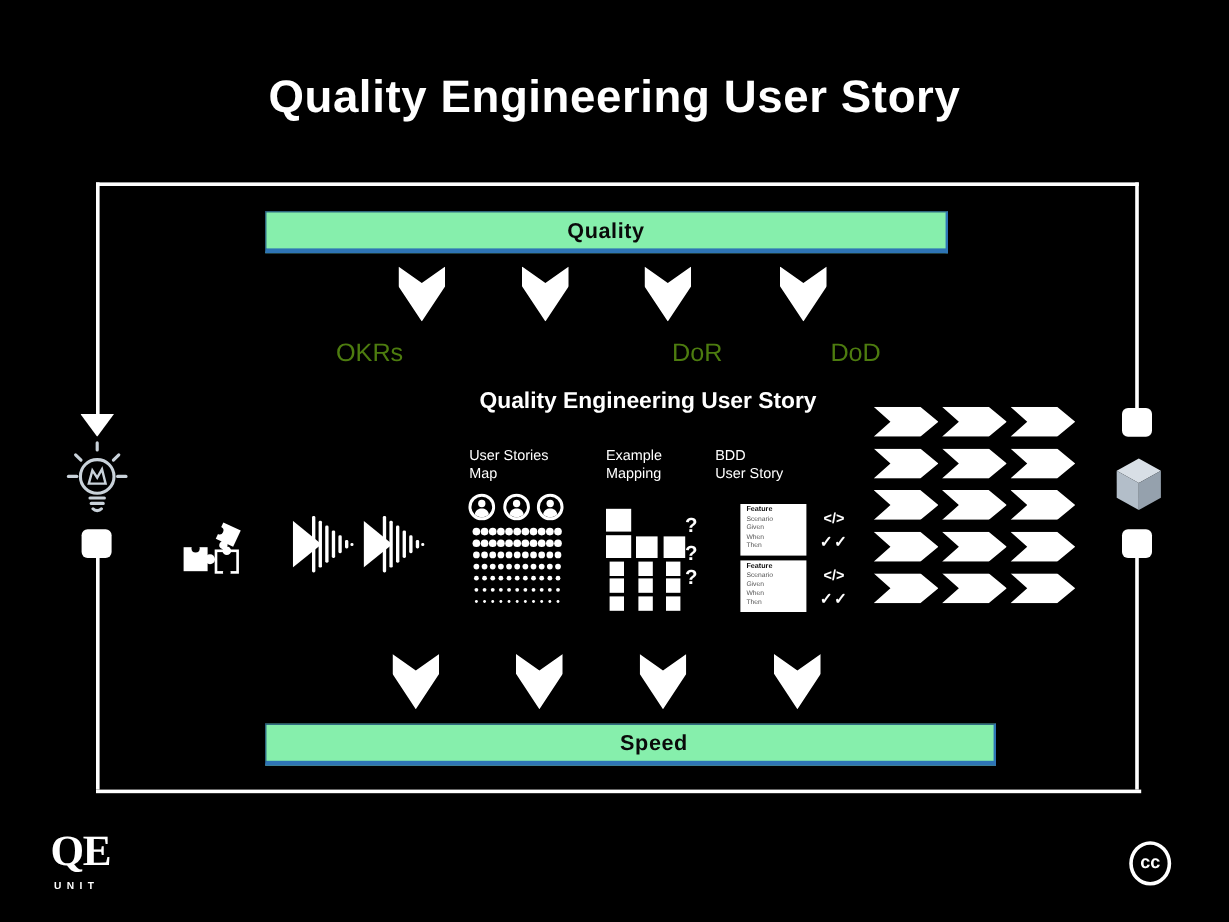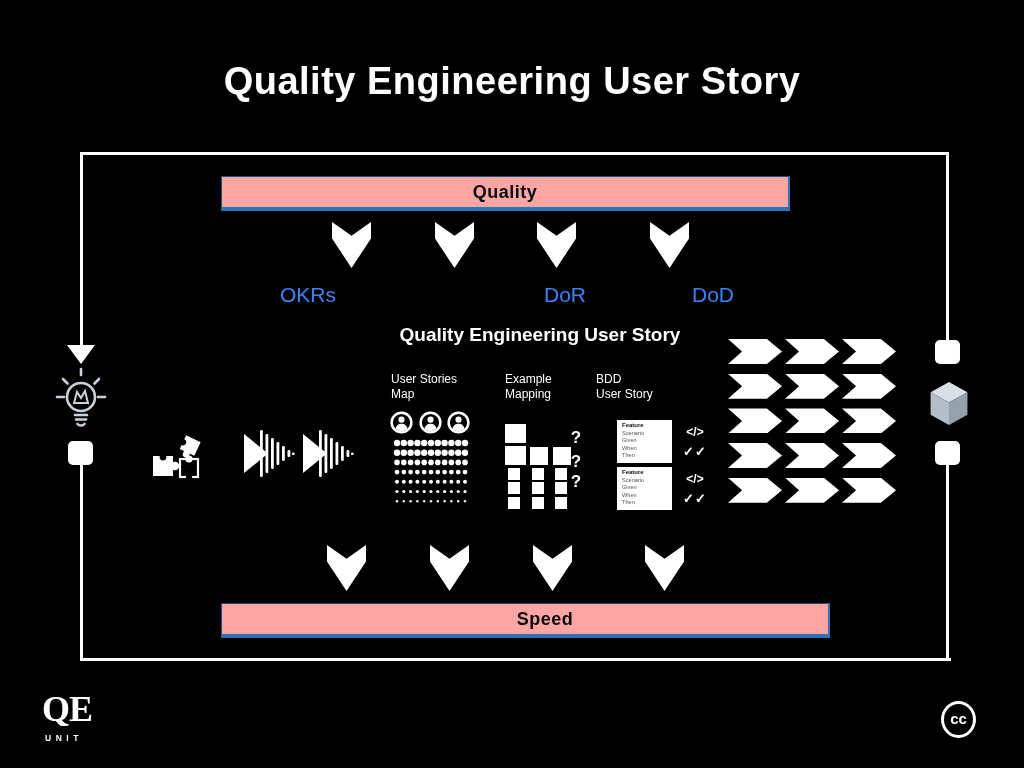--- a/index.html
+++ b/index.html
@@ -11,34 +11,34 @@
       font-size:38px;font-weight:800;letter-spacing:.5px;color:#fff;}
 
   
   .hline,.vline{position:absolute;background:#fff;}
   .hline{height:3px;} .vline{width:3px;}
   .node{position:absolute;width:25px;height:24px;background:#fff;border-radius:5px;}
   .arrowhead{position:absolute;width:28px;height:19px;background:#fff;
       clip-path:polygon(0 0,100% 0,50% 100%);}
 
   
-  .bar{position:absolute;left:221px;width:566px;height:30px;background:#fca5a5;
+  .bar{position:absolute;left:221px;width:566px;height:30px;background:#86efac;
       border:1px solid #1f4e79;border-bottom:4px solid #2e74b5;border-right:2px solid #2e74b5;
       display:flex;align-items:center;justify-content:center;}
   .bar span{color:#0a0a0a;font-weight:700;font-size:18px;letter-spacing:.5px;}
 
   
   .chev-down{position:absolute;width:39px;height:46px;background:#fff;
       clip-path:polygon(0 0,50% 30%,100% 0,100% 36%,50% 100%,0 36%);}
   .chev-right{position:absolute;width:54px;height:25px;background:#fff;
       clip-path:polygon(0 0,72% 0,100% 50%,72% 100%,0 100%,26% 50%);}
   .chev-grid{position:absolute;left:728px;top:339px;width:172px;height:165px;}
 
   
-  .stage-label{position:absolute;width:90px;text-align:center;font-size:21px;color:#3b82f6;}
+  .stage-label{position:absolute;width:90px;text-align:center;font-size:21px;color:#4d7c0f;}
 
   
   .center-heading{position:absolute;left:362px;top:324px;width:356px;text-align:center;
       font-size:19px;font-weight:700;}
   .col-header{position:absolute;top:372px;font-size:12px;font-weight:400;
       line-height:15px;}
 
   .side-text{position:absolute;top:350px;text-align:center;font-size:15.5px;line-height:20px;
       color:#f2f2f2;}
 
@@ -112,21 +112,21 @@
   <div class="bar" style="top:176px;">
     <span>Quality</span>
   </div>
 
   <div class="chev-down" style="left:332px;top:222px;"></div>
   <div class="chev-down" style="left:435px;top:222px;"></div>
   <div class="chev-down" style="left:537px;top:222px;"></div>
   <div class="chev-down" style="left:650px;top:222px;"></div>
 
   <div class="stage-label" style="left:263px;top:283px;">OKRs</div>
-  <div class="stage-label" style="left:520px;top:283px;">DoR</div>
+  <div class="stage-label" style="left:536px;top:283px;">DoR</div>
   <div class="stage-label" style="left:668px;top:283px;">DoD</div>
 
   <div class="center-heading">Quality Engineering User Story</div>
 
 
   <svg class="icon" style="left:152px;top:435px;" width="52" height="50" viewBox="0 0 52 50">
     <g fill="#fff">
       <rect x="1" y="21" width="20" height="20"></rect>
       <circle cx="23" cy="31" r="4.2"></circle>
       <circle cx="11" cy="22" r="3.4" fill="#000"></circle>

